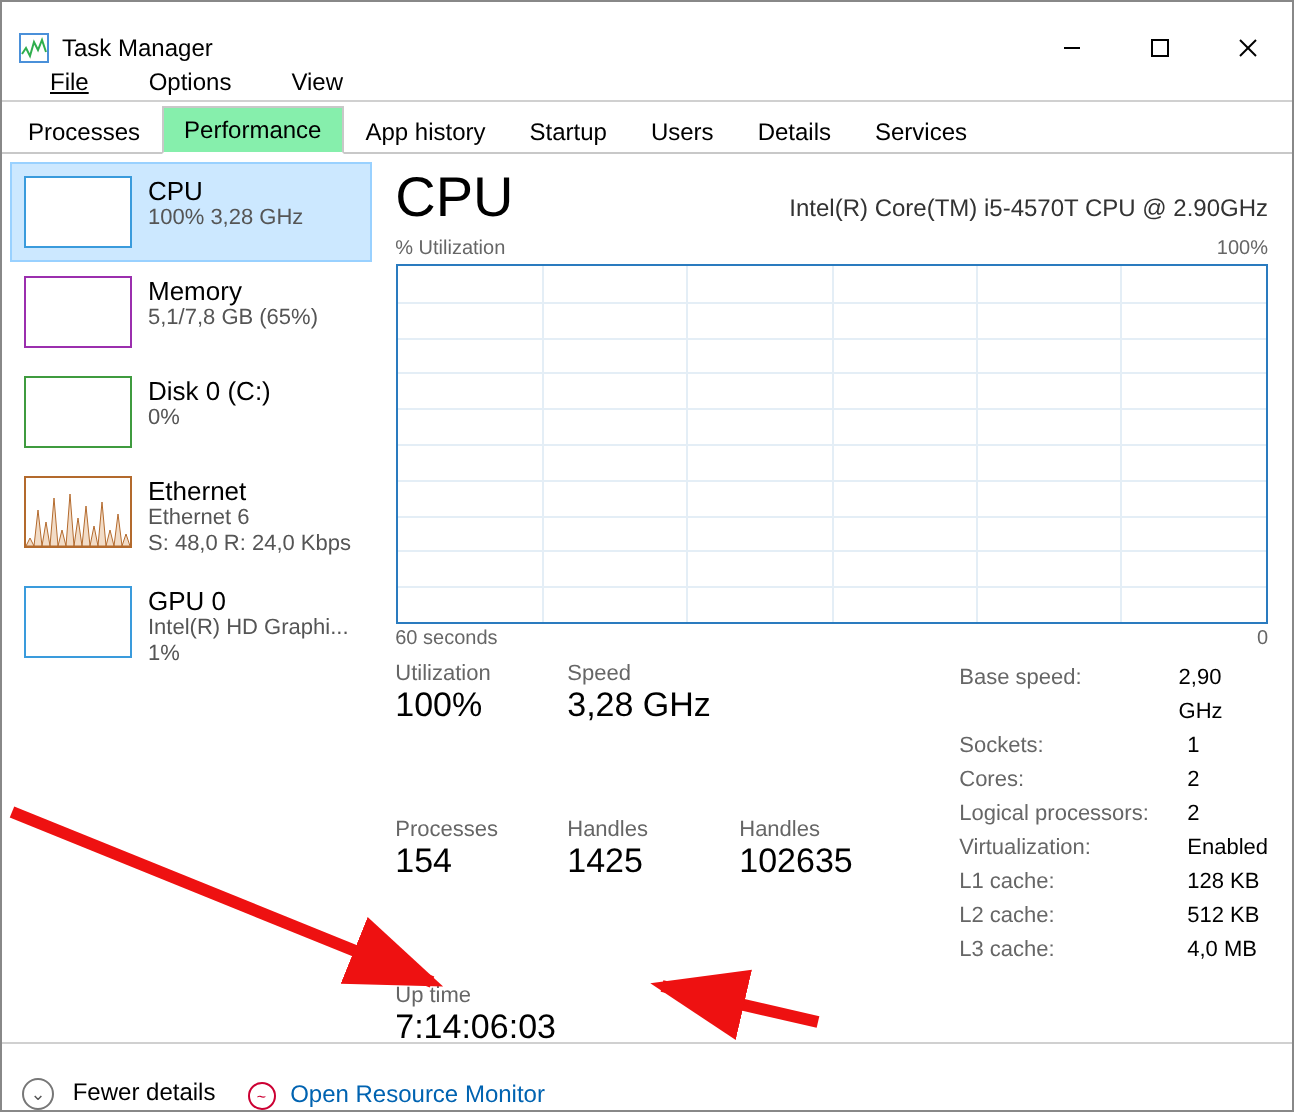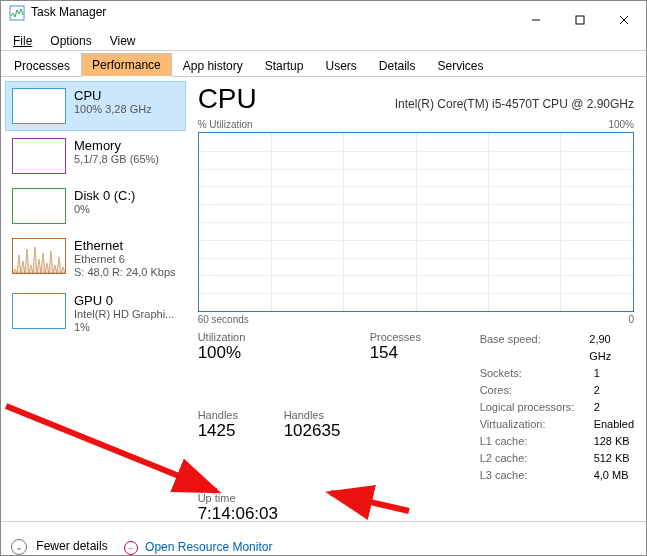--- a/index.html
+++ b/index.html
@@ -1,34 +1,34 @@
 <!DOCTYPE html>
 <html><head>
 <meta charset="utf-8">
 <style>
   * { box-sizing: border-box; margin: 0; padding: 0; }
   html, body { font-family: "Segoe UI", Arial, sans-serif; font-size: 12px; color: #000; background: #fff; }
   .window { width: 647px; height: 556px; border: 1px solid #888; position: relative; background: #fff; overflow: hidden; }
 
   
-  .titlebar { height: 30px; display: flex; align-items: flex-start; padding: 4px 0 0 8px; }
+  .titlebar { height: 30px; display: flex; align-items: center; padding: 16px 0 0 8px; }
   .titlebar .icon { width:16px; height:16px; margin-right:6px; display:flex; align-items:center; justify-content:center; }
   .titlebar .title { font-size: 12px; flex: 0 0 auto; }
   .titlebar .spacer { flex: 1; }
   .winbtn { width: 44px; height: 30px; display:flex; align-items:center; justify-content:center; font-size:12px; color:#222; }
 
   
   .menubar { height:20px; display:flex; align-items:center; padding: 0 4px; border-bottom:1px solid #d0d0d0; gap:2px;}
-  .menubar .menuitem { padding: 2px 8px; font-size:12px; }
+  .menubar .menuitem { padding: 2px 8px; font-size:12px;margin-left:12px; }
   .menubar .menuitem .u { text-decoration: underline; }
 
   
   .tabbar { display:flex; align-items:flex-end; height:26px; padding-left:2px; border-bottom:1px solid #c8c8c8; gap:0; }
   .tab { padding: 4px 10px 4px 10px; font-size:12px; border:1px solid transparent; border-bottom:none; position:relative; top:1px; background:transparent;}
-  .tab.active { background:#fdba74; border-color:#c8c8c8; border-bottom:1px solid #fff; }
+  .tab.active { background:#86efac; border-color:#c8c8c8; border-bottom:1px solid #fff; }
 
   
   .content { display:flex; height: calc(100% - 30px - 20px - 26px - 34px); }
 
   .sidebar { width: 204px; padding:4px 2px 4px 4px; overflow:hidden; }
   .side-item { display:flex; gap:8px; padding:6px 6px; border:1px solid transparent; align-items:flex-start; }
   .side-item.selected { background:#cce8ff; border:1px solid #99d1ff;}
   .thumb { width:54px; height:36px; border:1px solid #aaa; background:#fff; flex:0 0 auto; position:relative; overflow:hidden;}
   .thumb.cpu { border-color:#3a9bdc; }
   .thumb.mem { border-color:#9b2fae; }
@@ -206,20 +206,24 @@
         <span>60 seconds</span>
         <span>0</span>
       </div>
 
       <div class="stats">
         <div class="statsL">
           <div>
               <div class="lbl">Utilization</div>
                <div class="val">100%</div>
             </div>
+          <div>
+              <div class="lbl">Speed</div>
+               <div class="val">3,28 GHz</div>
+            </div>
           <div></div>
           <div>
               <div class="lbl">Processes</div>
                <div class="val">154</div>
             </div>
           <div>
               <div class="lbl">Handles</div>
                <div class="val">1425</div>
             </div>
           <div>

